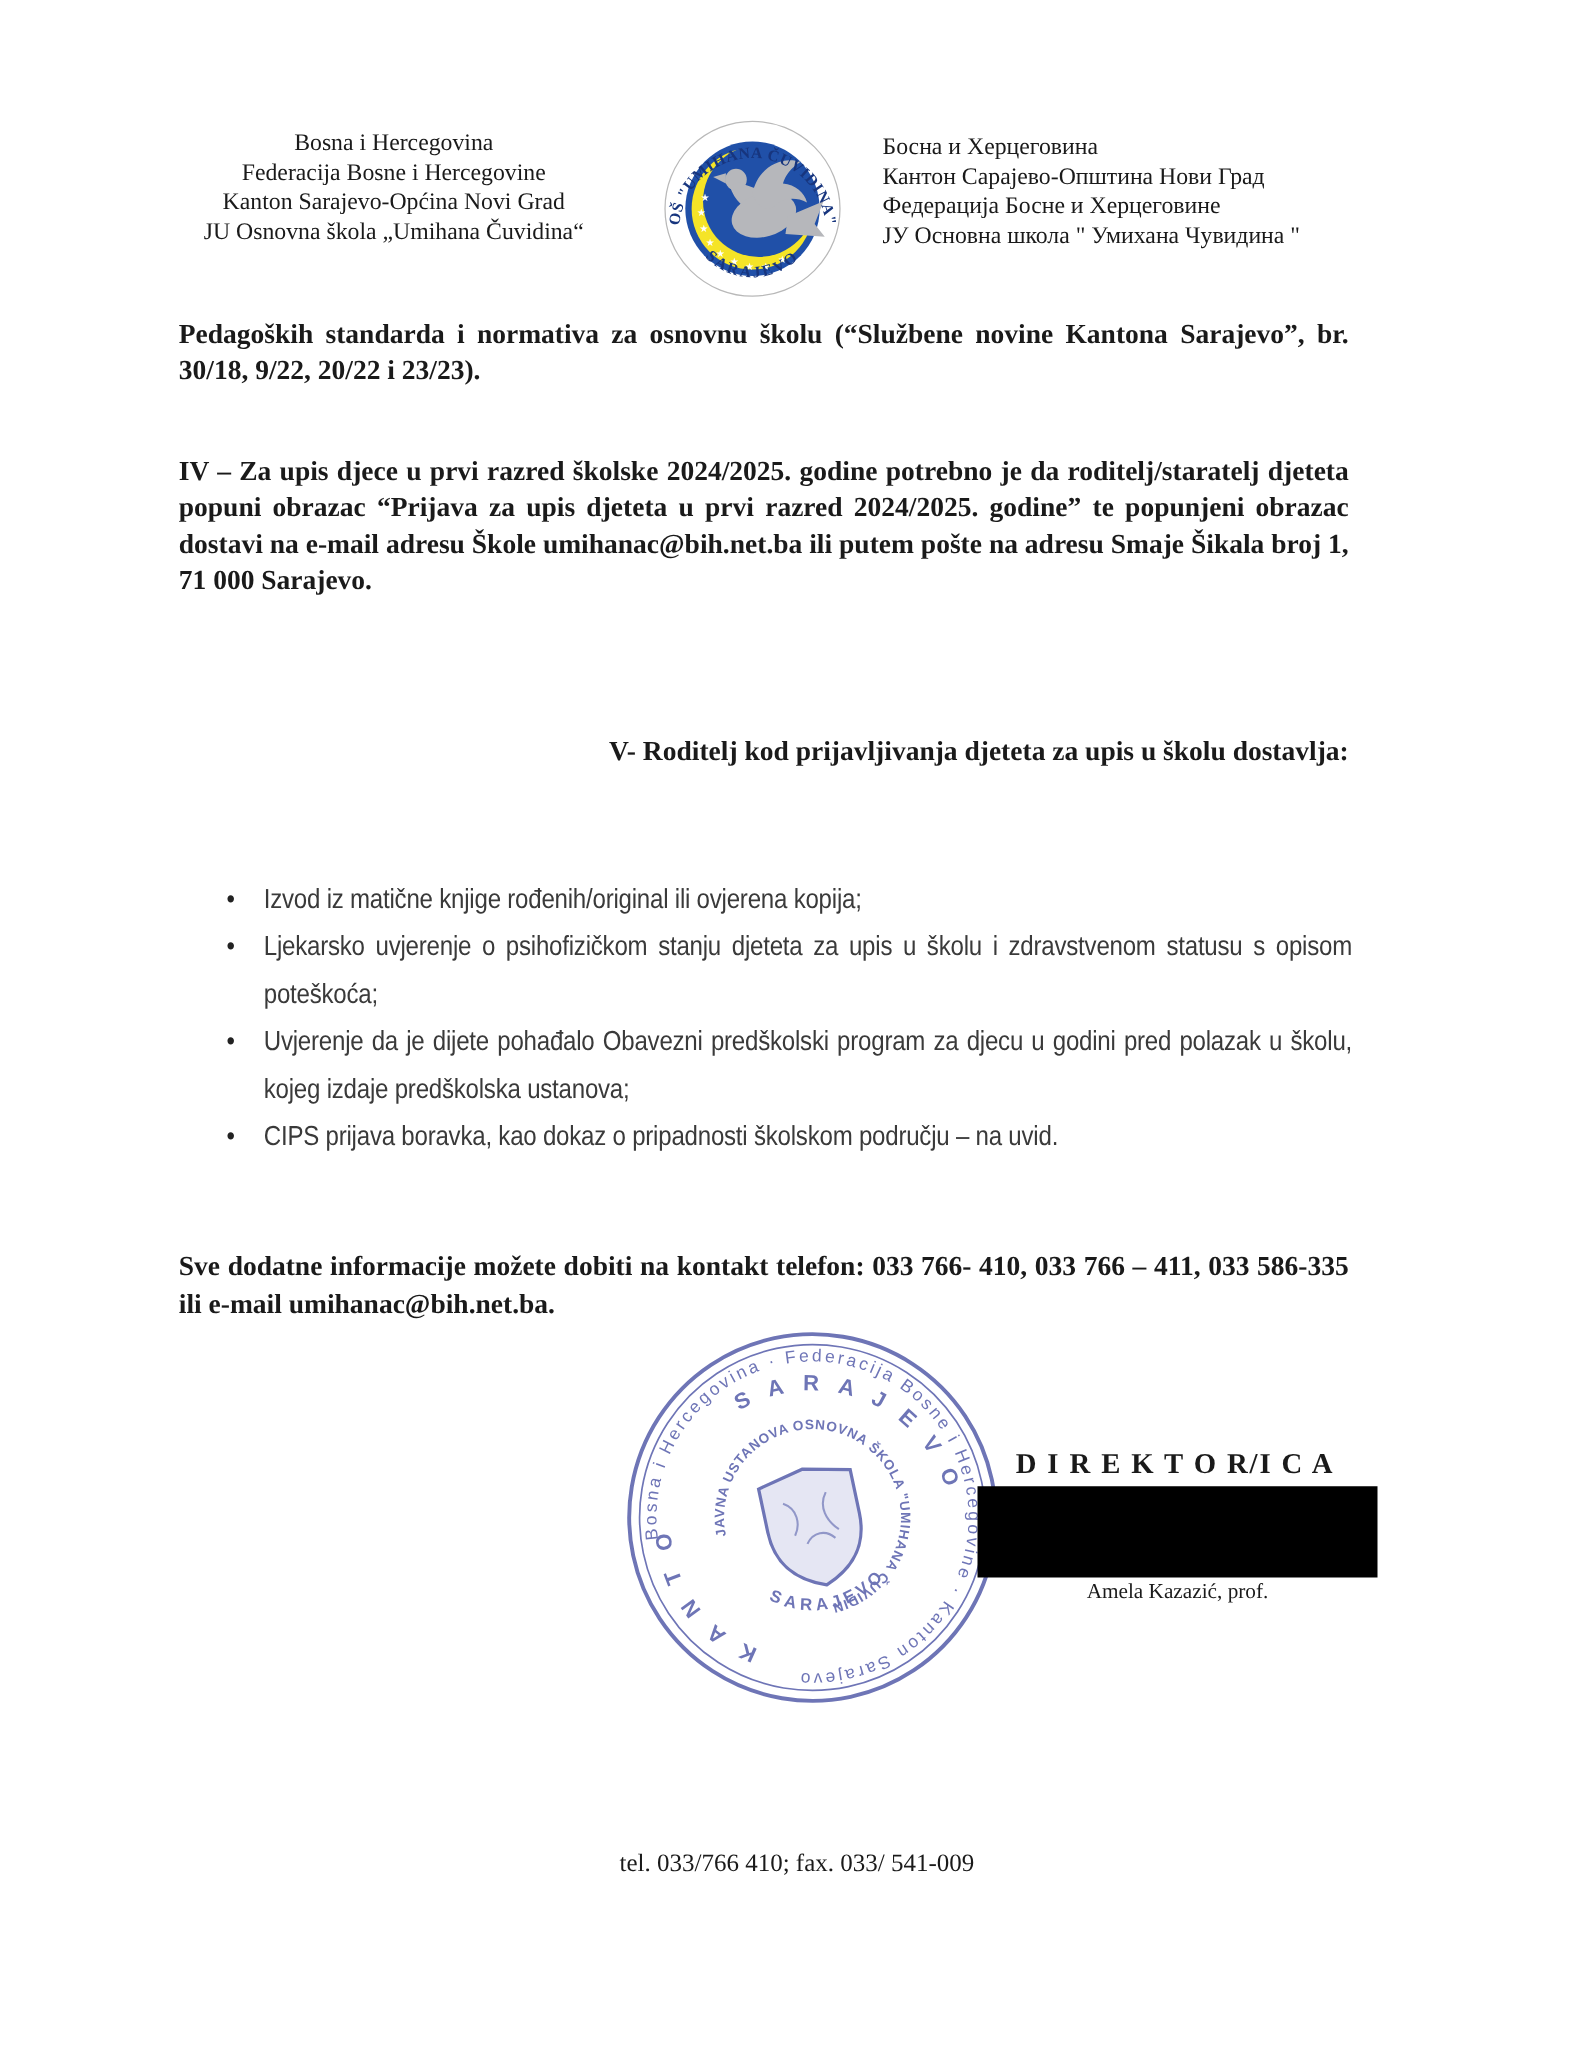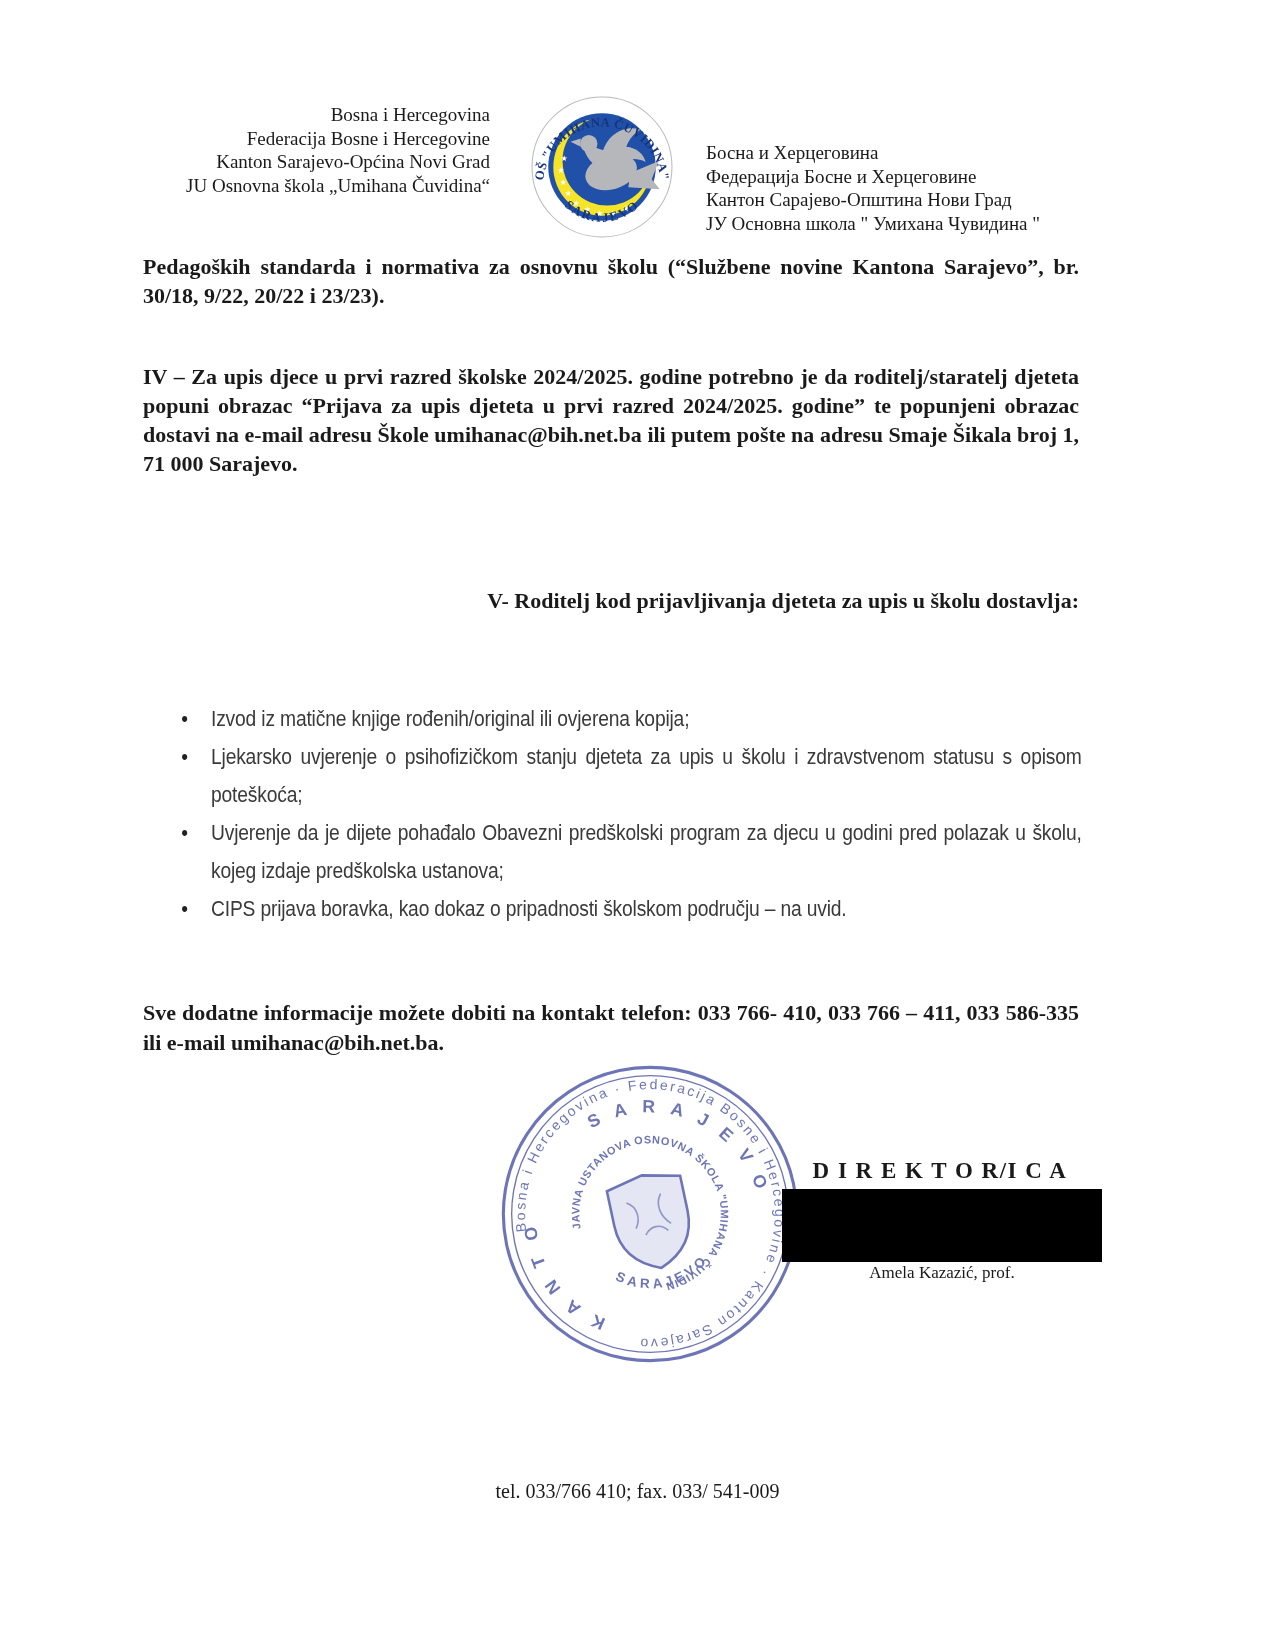--- a/index.html
+++ b/index.html
@@ -1,24 +1,24 @@
 <!DOCTYPE html>
 <html><head>
 <meta charset="utf-8">
 <style>
   html,body{margin:0;padding:0;background:#e8e8e8;}
   .page{
     position:relative;width:1275px;height:1650px;margin:0 auto;background:#ffffff;
     font-family:"Liberation Serif",serif;color:#1a1a1a;overflow:hidden;
   }
   
-  .hdr-left{position:absolute;left:140px;top:103px;width:350px;text-align:right;
+  .hdr-left{position:absolute;left:140px;top:103px;width:350px;text-align:center;
     font-size:19px;line-height:23.5px;}
   .hdr-right{position:absolute;left:706px;top:106px;width:380px;text-align:left;
-    font-size:19px;line-height:23.5px;margin-top:35px;}
+    font-size:19px;line-height:23.5px;}
   .logo-wrap{position:absolute;left:531px;top:94px;width:142px;height:146px;}
   
   .para-b{position:absolute;left:143px;width:936px;font-weight:bold;font-size:22px;
     line-height:29px;text-align:justify;}
   #para-standards{top:252px;}
   #para-upis{top:362px;}
   #heading-v{top:586px;text-align:right;}
   .bullets{position:absolute;left:176px;top:700px;width:1035px;margin:0;padding:0;
     list-style:none;font-family:"Liberation Sans",sans-serif;font-size:22px;
     line-height:38px;color:#3a3a3a;transform:scaleX(0.875);transform-origin:left top;
@@ -91,22 +91,22 @@
         <textPath href="#lg-top" startOffset="50%" text-anchor="middle">OŠ "UMIHANA ČUVIDINA"</textPath>
       </text>
       <text font-family="Liberation Serif, serif" font-size="12.5" font-weight="bold" fill="#17357E" letter-spacing="2">
         <textPath href="#lg-bot" startOffset="50%" text-anchor="middle">SARAJEVO</textPath>
       </text>
     </svg>
   </div>
 
   <div class="hdr-right">
     <div>Босна и Херцеговина</div>
+    <div>Кантон Сарајево-Општина Нови Град</div>
     <div>Федерација Босне и Херцеговине</div>
-    <div>Кантон Сарајево-Општина Нови Град</div>
     <div>ЈУ Основна школа " Умихана Чувидина "</div>
   </div>
 
   <div class="para-b" id="para-standards">Pedagoških standarda i normativa za osnovnu školu (“Službene novine Kantona Sarajevo”, br. 30/18, 9/22, 20/22 i 23/23).</div>
 
   <div class="para-b" id="para-upis">IV – Za upis djece u prvi razred školske 2024/2025. godine potrebno je da roditelj/staratelj djeteta popuni obrazac “Prijava za upis djeteta u prvi razred 2024/2025. godine” te popunjeni obrazac dostavi na e-mail adresu Škole umihanac@bih.net.ba ili putem pošte na adresu Smaje Šikala broj 1, 71 000 Sarajevo.</div>
 
   <div class="para-b" id="heading-v">V- Roditelj kod prijavljivanja djeteta za upis u školu dostavlja:</div>
 
   <ul class="bullets">

